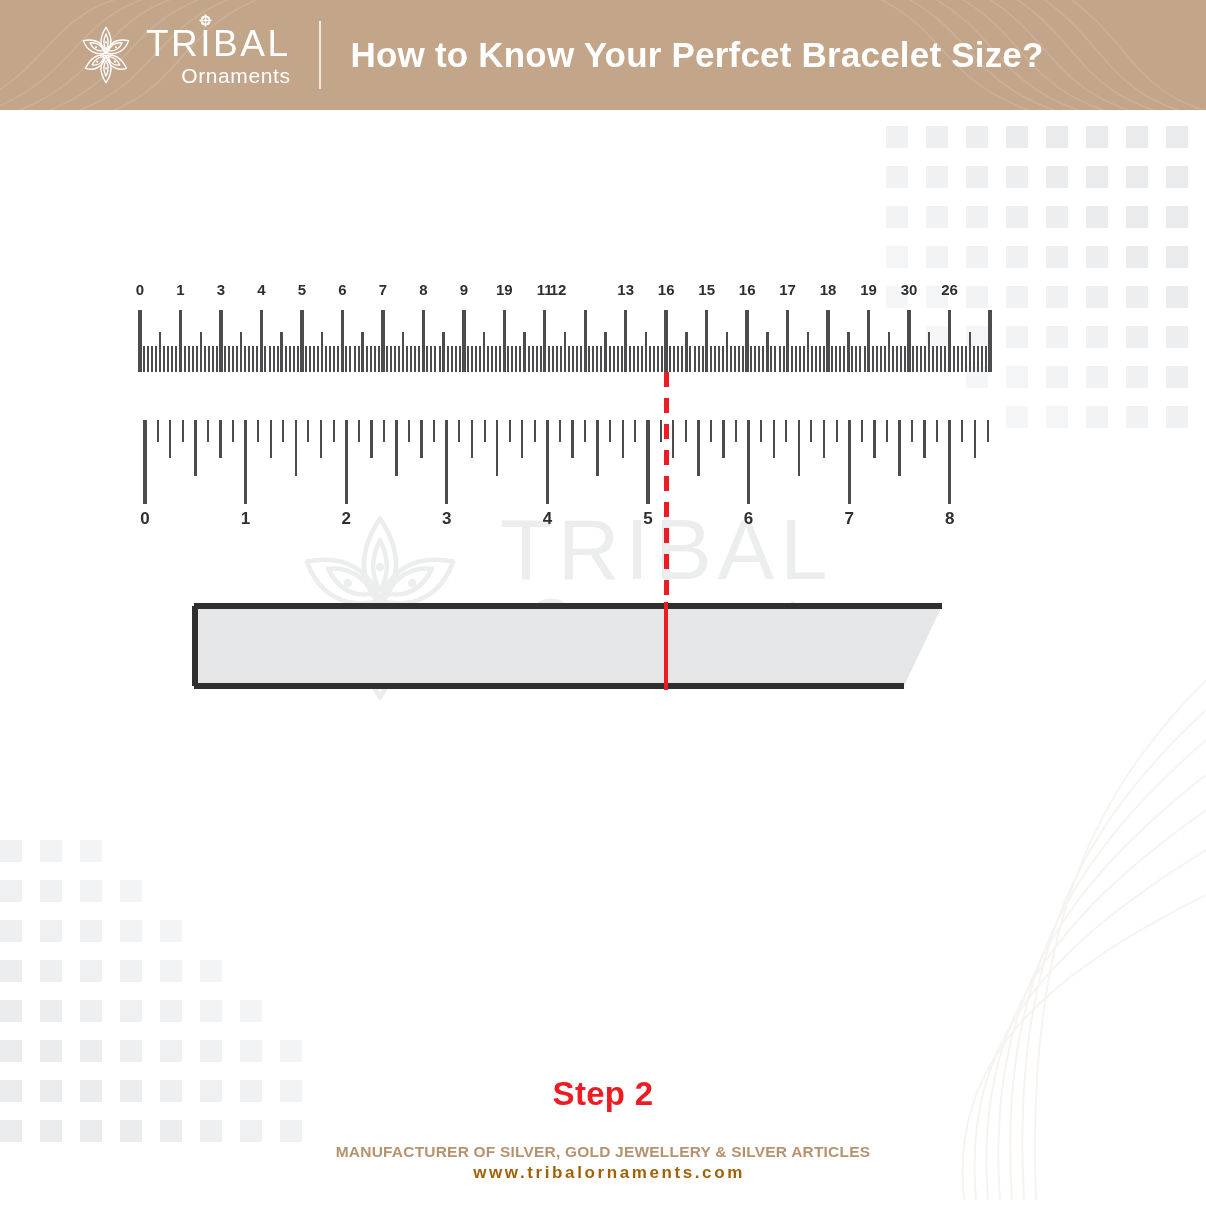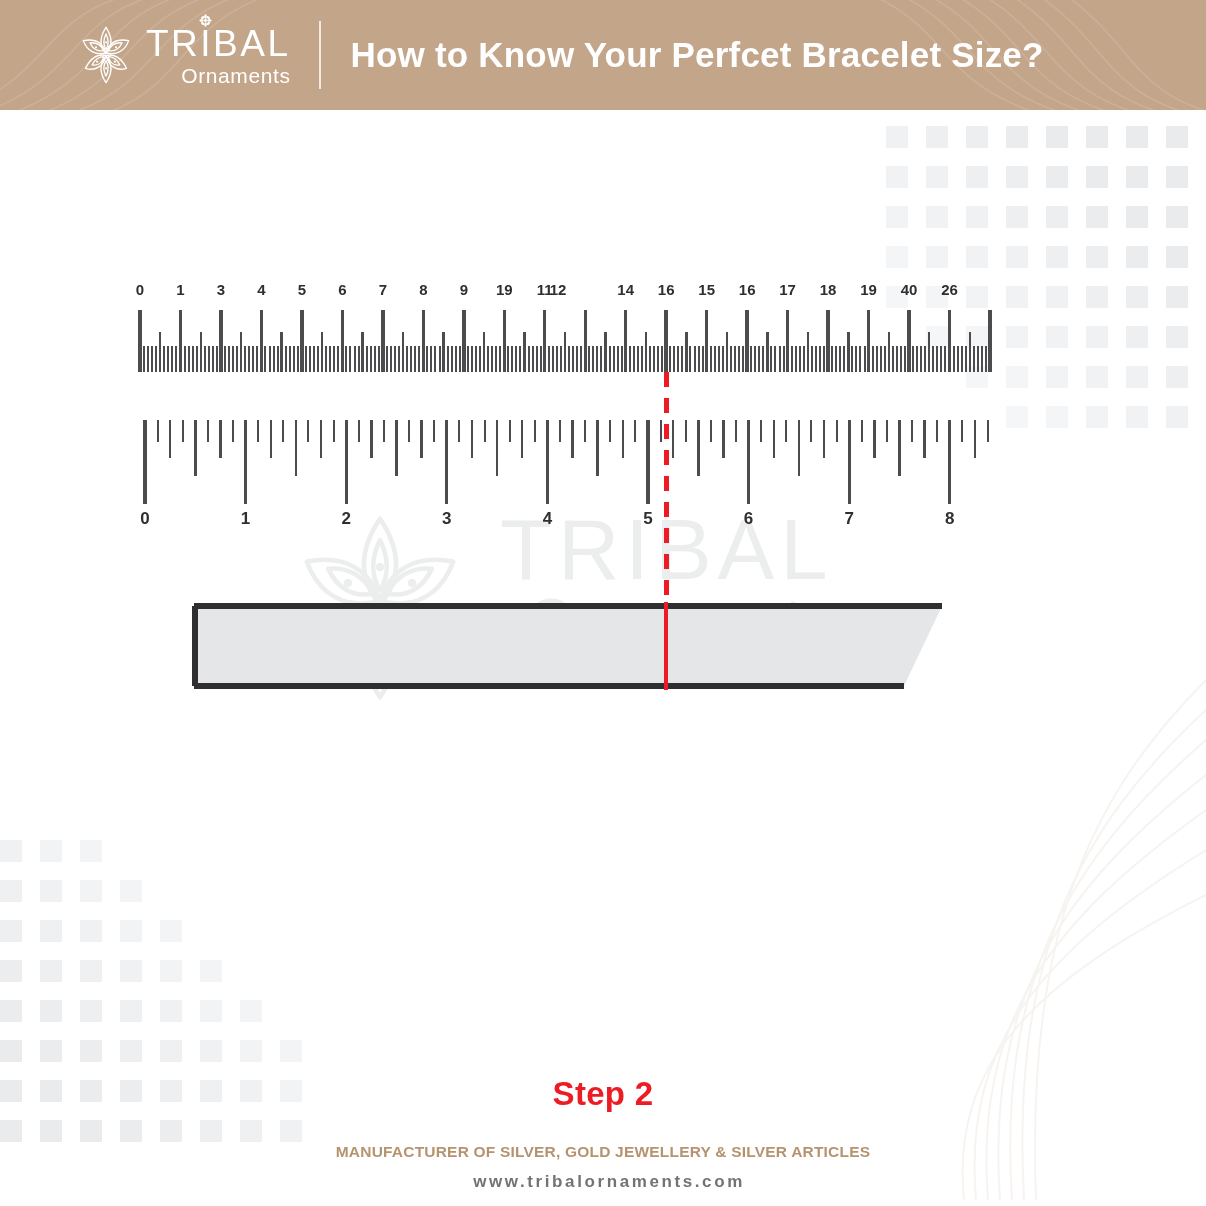--- a/index.html
+++ b/index.html
@@ -192,24 +192,24 @@
     letter-spacing: .3px;
   }
   #footer-tagline {
     margin-top: 30px;
     font-size: 15.5px;
     font-weight: bold;
     color: #b5936f;
     letter-spacing: .2px;
   }
   #footer-url {
-    margin-top: 11px;
+    margin-top: 2px;
     font-size: 17px;
     font-weight: bold;
-    color: #737373;
+    color: #a16207;
     letter-spacing: 2.6px;
     padding-left: 12px;
   }
   #footer-curves {
     position: absolute;
     right: 0;
     top: 680px;
     width: 420px;
     height: 520px;
     pointer-events: none;
@@ -681,28 +681,28 @@
         <div class="ruler-num" style="left: 220.952px;">3</div>
         <div class="ruler-num" style="left: 261.429px;">4</div>
         <div class="ruler-num" style="left: 301.905px;">5</div>
         <div class="ruler-num" style="left: 342.381px;">6</div>
         <div class="ruler-num" style="left: 382.857px;">7</div>
         <div class="ruler-num" style="left: 423.333px;">8</div>
         <div class="ruler-num" style="left: 463.81px;">9</div>
         <div class="ruler-num" style="left: 504.286px;">19</div>
         <div class="ruler-num" style="left: 544.762px;">11</div>
         <div class="ruler-num" style="left: 558px;">12</div>
-        <div class="ruler-num" style="left: 625.714px;">14</div>
+        <div class="ruler-num" style="left: 625.714px;">13</div>
         <div class="ruler-num" style="left: 666.19px;">16</div>
         <div class="ruler-num" style="left: 706.667px;">15</div>
         <div class="ruler-num" style="left: 747.143px;">16</div>
         <div class="ruler-num" style="left: 787.619px;">17</div>
         <div class="ruler-num" style="left: 828.095px;">18</div>
         <div class="ruler-num" style="left: 868.571px;">19</div>
-        <div class="ruler-num" style="left: 909.048px;">40</div>
+        <div class="ruler-num" style="left: 909.048px;">30</div>
         <div class="ruler-num" style="left: 949.524px;">26</div>
       </div>
     <div id="in-ruler">
         <div class="tick" style="left: 143.3px; top: 420px; width: 3.4px; height: 84px;"></div>
         <div class="tick" style="left: 156.575px; top: 420px; width: 2px; height: 22px;"></div>
         <div class="tick" style="left: 168.95px; top: 420px; width: 2.4px; height: 38px;"></div>
         <div class="tick" style="left: 181.725px; top: 420px; width: 2px; height: 22px;"></div>
         <div class="tick" style="left: 194px; top: 420px; width: 2.6px; height: 56px;"></div>
         <div class="tick" style="left: 206.875px; top: 420px; width: 2px; height: 22px;"></div>
         <div class="tick" style="left: 219.25px; top: 420px; width: 2.4px; height: 38px;"></div>

